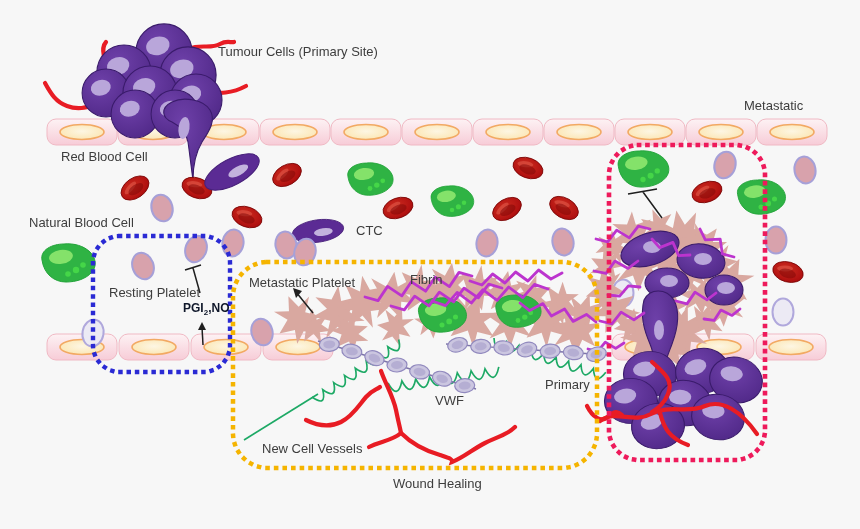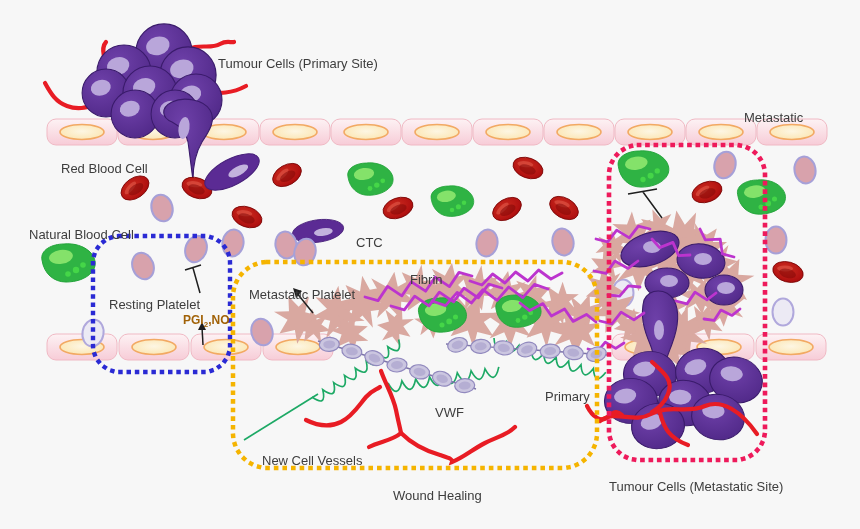--- a/index.html
+++ b/index.html
@@ -1,29 +1,29 @@
 <!DOCTYPE html>
 <html style="--background: #f7f7f7; --label-text: #3d3d3d; --resting-box: #2a2ad4; --wound-box: #f5b400; --metastatic-box: #ee1a5b; --tumour-cell: #542a8e; --tumour-nucleus: #b9a6da; --endothelium-fill: #f9d4dc; --endothelium-nucleus: #fbe3ab; --rbc-red: #9b0d0d; --nk-green: #2fb344; --ctc-purple: #5b2b94; --platelet-resting: #d8a2ac; --platelet-activated: #d9a8a0; --fibrin-magenta: #bc34ce; --vwf-green: #1da965; --collagen-bead: #cbc6e0; --vessel-red: #e81c24;"><head>
 <meta charset="utf-8">
 <style>
   html,body{margin:0;padding:0;}
   #stage{position:relative;width:860px;height:529px;background:var(--background,#f7f7f7);
          font-family:"Liberation Sans",sans-serif;overflow:hidden;}
   #scene{position:absolute;left:0;top:0;}
-  .lbl{position:absolute;font-size:13px;color:var(--label-text,#3d3d3d);white-space:nowrap;z-index:3;margin-top:12px;}
+  .lbl{position:absolute;font-size:13px;color:var(--label-text,#3d3d3d);white-space:nowrap;z-index:3;}
   #lb-primary{left:218px;top:44px}
   #lb-endo{left:744px;top:98px}
   #lb-rbc{left:61px;top:149px}
   #lb-nk{left:29px;top:215px}
   #lb-ctc{left:356px;top:223px}
   #lb-resting{left:109px;top:285px}
-  #lb-pgi{left:183px;top:301px;font-weight:bold;font-size:12px;color:#a16207}
+  #lb-pgi{left:183px;top:301px;font-weight:bold;font-size:12px;color:#0f172a}
   #lb-pgi .sub{font-size:8px;vertical-align:sub}
   #lb-activated{left:249px;top:275px}
-  #lb-fibrin{left:410px;top:260px}
+  #lb-fibrin{left:410px;top:272px}
   #lb-vwf{left:435px;top:393px}
   #lb-collagen{left:545px;top:377px}
   #lb-nbv{left:262px;top:441px}
   #lb-wound{left:393px;top:476px}
   #lb-meta{left:609px;top:467px}
   .endo-body{fill:url(#endoG);stroke:#f0b9c4;stroke-width:1}
   .endo-nucleus{fill:url(#nucG);stroke:#f2a963;stroke-width:1.6}
   .star{fill:var(--platelet-activated,#d9a8a0)}
   .plt{fill:var(--platelet-resting,#d8a2ac);stroke:#a6a0d8;stroke-width:2}
   .plt2{fill:#eceaf4;stroke:#b0a8dc;stroke-width:2}
@@ -316,14 +316,13 @@
   <div class="lbl" id="lb-nk">Natural Blood Cell</div>
   <div class="lbl" id="lb-ctc">CTC</div>
   <div class="lbl" id="lb-resting">Resting Platelet</div>
   <div class="lbl" id="lb-pgi"><span>PGI</span><span class="sub">2</span><span>,NO</span></div>
   <div class="lbl" id="lb-activated">Metastatic Platelet</div>
   <div class="lbl" id="lb-fibrin">Fibrin</div>
   <div class="lbl" id="lb-vwf">VWF</div>
   <div class="lbl" id="lb-collagen">Primary</div>
   <div class="lbl" id="lb-nbv">New Cell Vessels</div>
   <div class="lbl" id="lb-wound">Wound Healing</div>
-  <div class="lbl" id="lb-meta">Tumour Cells (Metastatic Site)</div>
 </div>
 
 </body></html>

